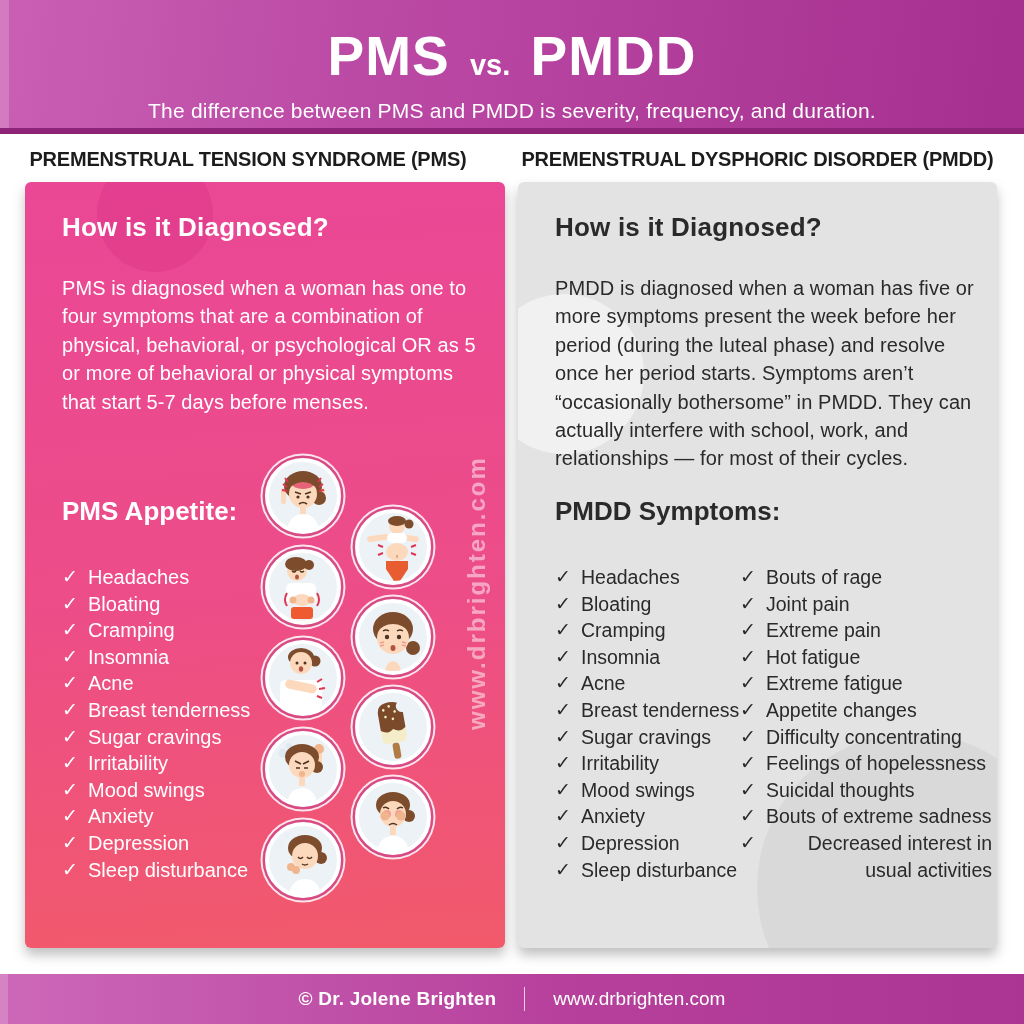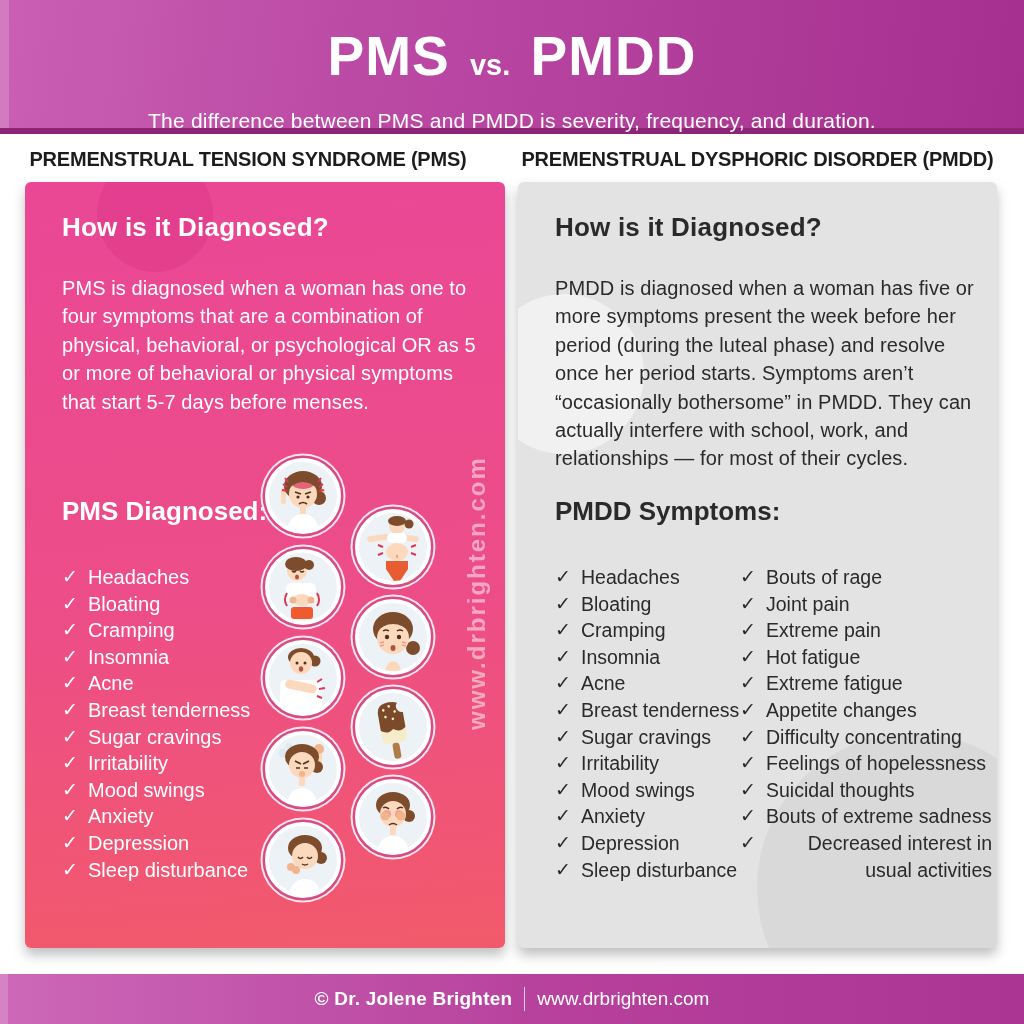--- a/index.html
+++ b/index.html
@@ -9,21 +9,21 @@
   
   .header {
     position:absolute; top:0; left:0; width:1024px; height:134px;
     background:linear-gradient(97deg,#ca5fb4 0%, #bb4aa5 35%, #a52f8f 100%);
     border-bottom:6px solid #8d2478;
     text-align:center; color:#fff;
   }
   .header::before { content:""; position:absolute; left:0; top:0; bottom:0; width:9px; background:rgba(255,255,255,0.18); }
   .main-title { padding-top:28px; font-size:55px; font-weight:bold; letter-spacing:1px; line-height:56px; }
   .main-title .vs { font-size:29px; font-weight:bold; letter-spacing:0; padding:0 4px; }
-  .subtitle { margin-top:16px; font-size:21px; font-weight:normal; letter-spacing:0.2px; }
+  .subtitle { margin-top:6px; font-size:21px; font-weight:normal; letter-spacing:0.2px; }
 
   
   .col-title {
     position:absolute; top:148px; font-size:20px; font-weight:bold;
     letter-spacing:-0.2px; color:#1d1c1d; text-align:center; white-space:nowrap;
   }
   .col-title.pms  { left:8px;  width:480px; }
   .col-title.pmdd { left:518px; width:479px; }
 
   
@@ -73,21 +73,21 @@
     position:absolute; left:438px; top:248px; height:300px;
     writing-mode:vertical-rl; transform:rotate(180deg);
     font-size:24px; font-weight:bold; letter-spacing:2px;
     color:rgba(255,255,255,0.5); white-space:nowrap;
   }
 
   
   .footer {
     position:absolute; left:0; bottom:0; width:1024px; height:50px;
     background:linear-gradient(90deg,#cd68b8 0%, #b6409c 55%, #ab3593 100%);
-    display:flex; align-items:center; justify-content:center; gap:12px; color:#fff;
+    display:flex; align-items:center; justify-content:center; gap:28px; color:#fff;
   }
   .footer::before { content:""; position:absolute; left:0; top:0; bottom:0; width:8px; background:rgba(255,255,255,0.18); }
   .footer .copyright { font-size:19px; font-weight:bold; letter-spacing:0.2px; }
   .footer .sep { width:1px; height:24px; background:rgba(255,255,255,0.75); }
   .footer .site { font-size:19px; font-weight:normal; }
 </style>
 </head>
 <body>
 
 <div class="frame">
@@ -97,21 +97,21 @@
     <div class="subtitle">The difference between PMS and PMDD is severity, frequency, and duration.</div>
   </div>
 
   <div class="col-title pms">PREMENSTRUAL TENSION SYNDROME (PMS)</div>
   <div class="col-title pmdd">PREMENSTRUAL DYSPHORIC DISORDER (PMDD)</div>
 
   <div class="card pms">
     <div class="deco pms-top"></div>
     <div class="diag-h">How is it Diagnosed?</div>
     <div class="diag-p">PMS is diagnosed when a woman has one to four symptoms that are a combination of physical, behavioral, or psychological OR as 5 or more of behavioral or physical symptoms that start 5-7 days before menses.</div>
-    <div class="sym-h">PMS Diagnosed:</div>
+    <div class="sym-h">PMS Appetite:</div>
 
     <div class="sym-list">
 
         <div class="sym-item">
           <span class="check">✓</span>
           <span class="sym-label">Headaches</span>
         </div>
 
         <div class="sym-item">
           <span class="check">✓</span>

